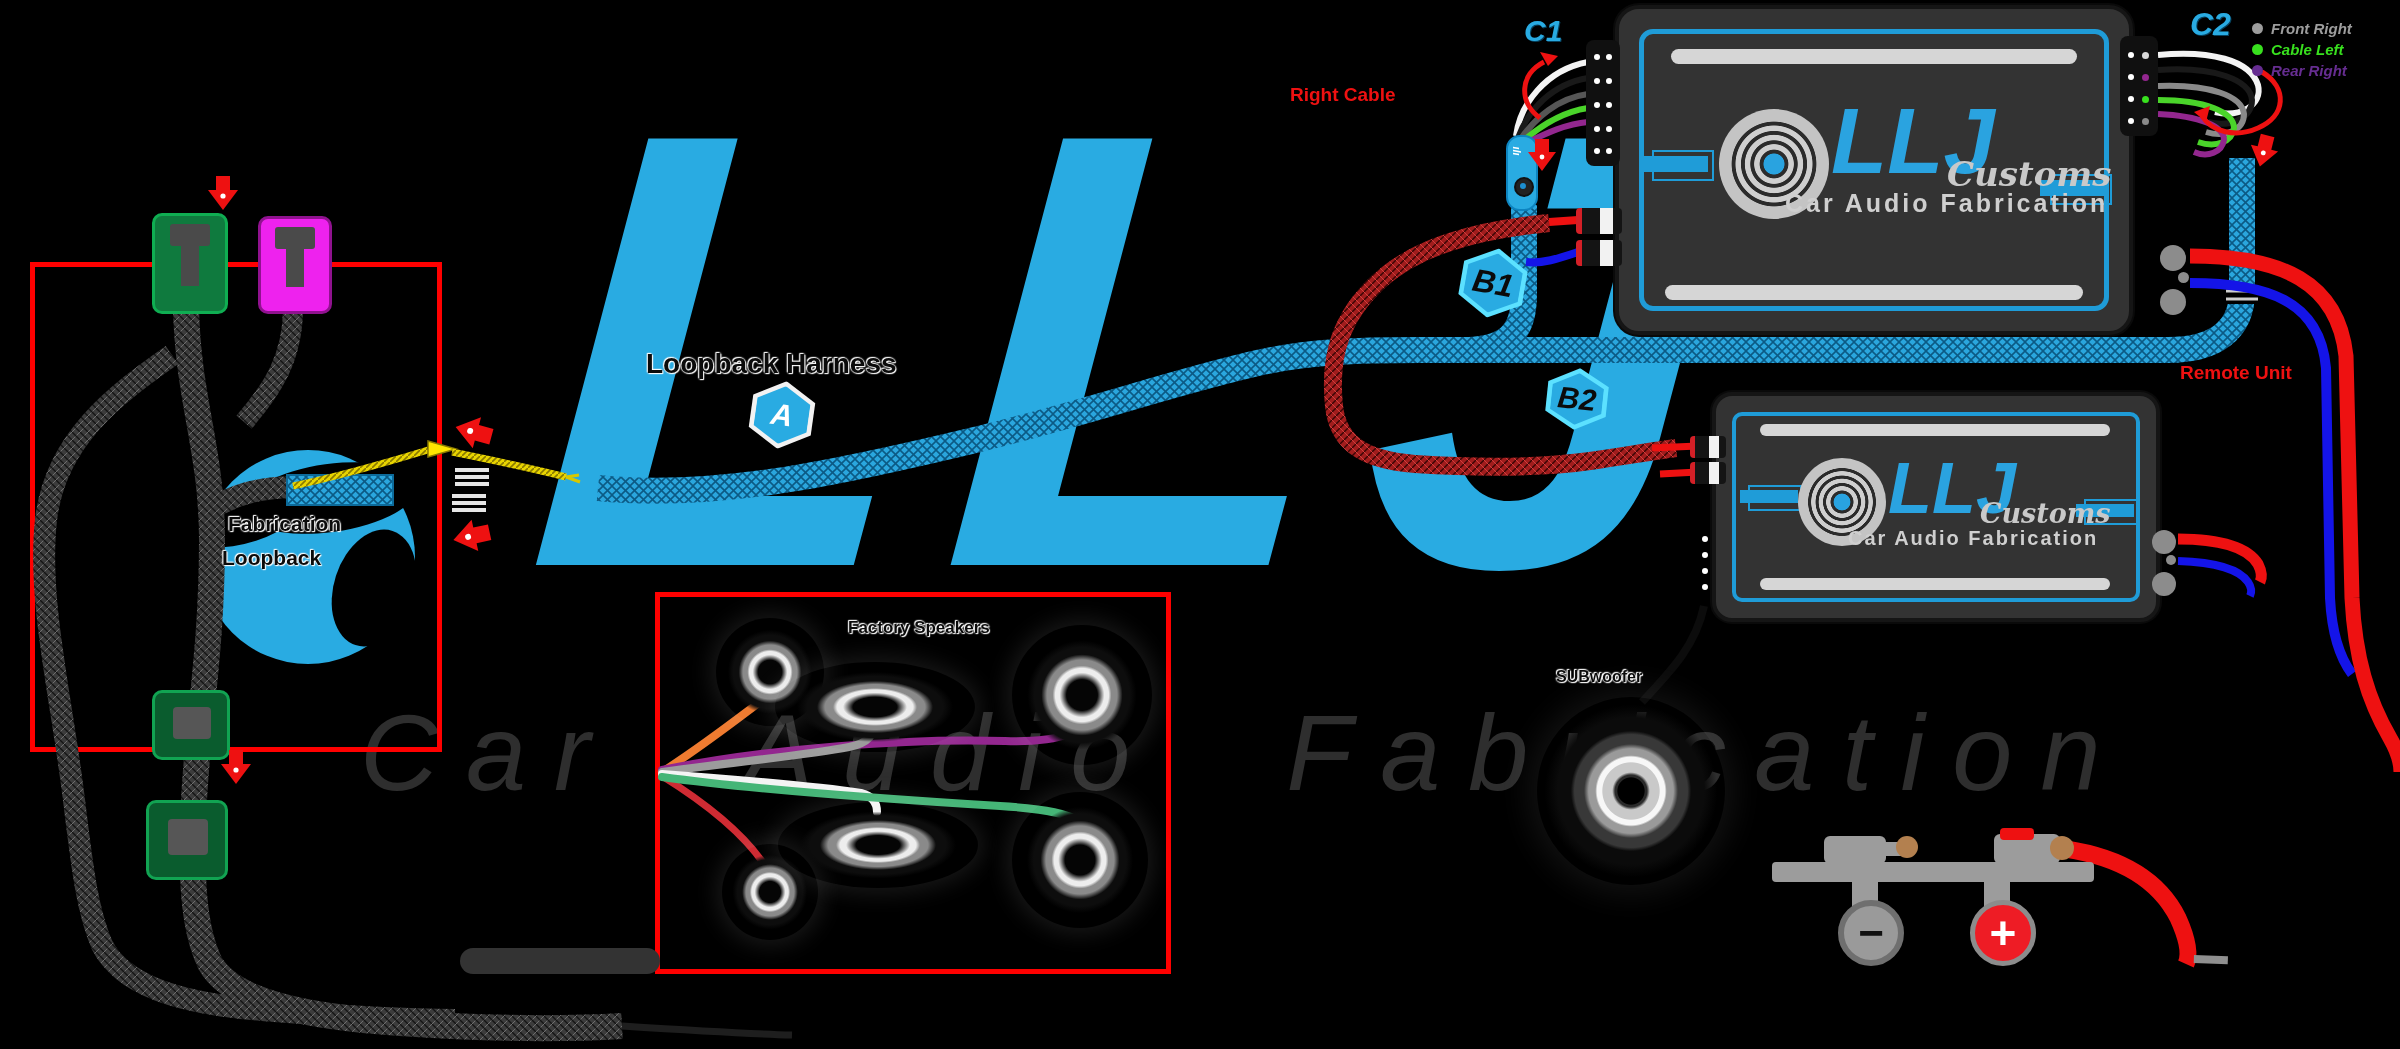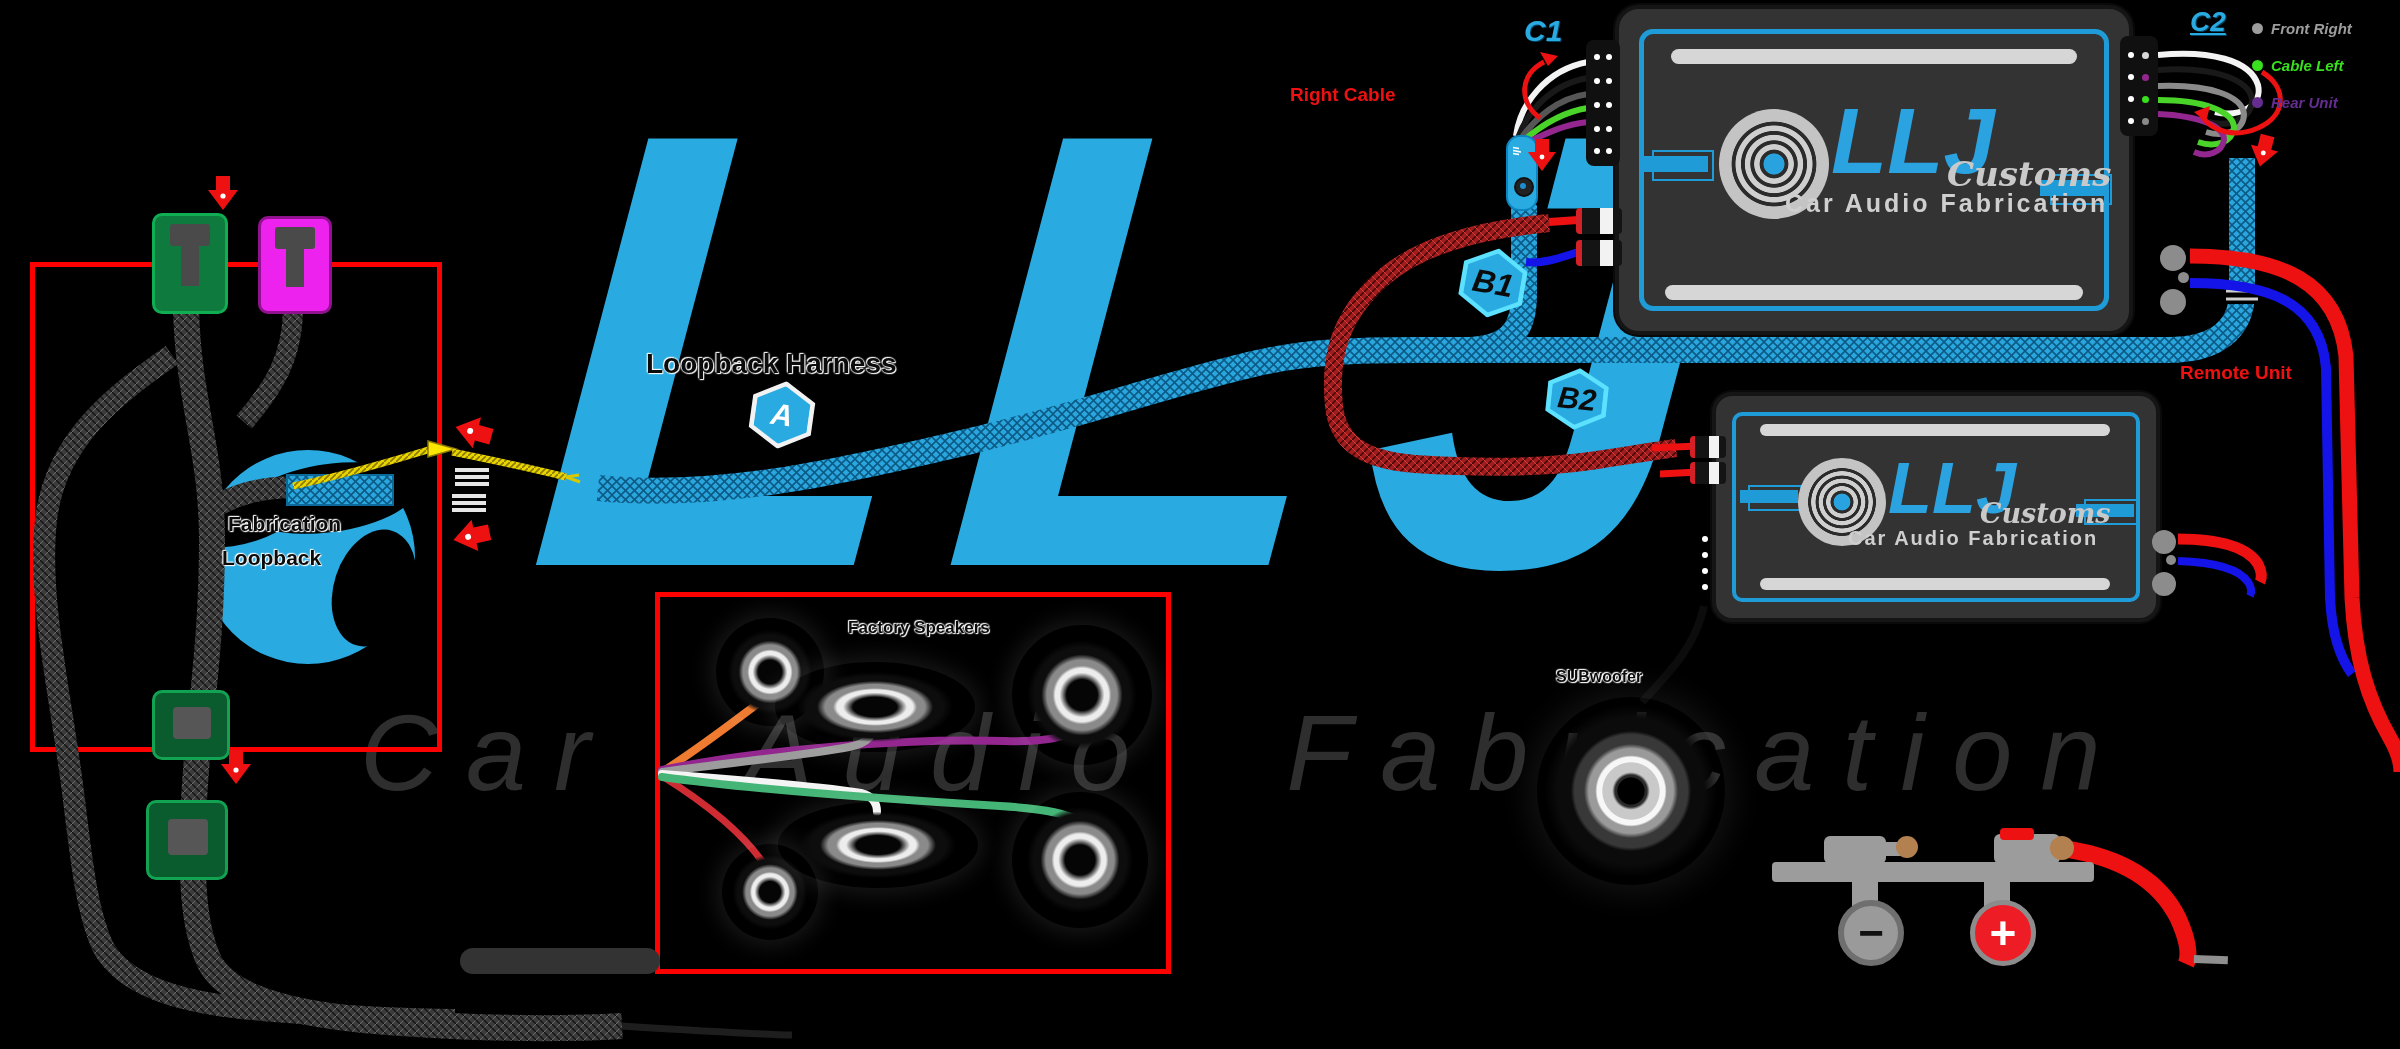--- a/index.html
+++ b/index.html
@@ -336,30 +336,30 @@
   </div>
 
   <div class="abs blklabel" style="left:646px;top:348px;font-size:28px;z-index:10;">Loopback Harness</div>
   <div class="abs blklabel" style="left:228px;top:512px;font-size:21px;z-index:10;">Fabrication</div>
   <div class="abs blklabel" style="left:222px;top:546px;font-size:21px;z-index:10;">Loopback</div>
   <div class="abs blklabel" style="left:848px;top:618px;font-size:17px;z-index:10;">Factory Speakers</div>
   <div class="abs blklabel" style="left:1556px;top:668px;font-size:16px;z-index:10;">SUBwoofer</div>
   <div class="abs redlabel" style="left:1290px;top:84px;font-size:19px;z-index:10;">Right Cable</div>
   <div class="abs redlabel" style="left:2180px;top:362px;font-size:19px;z-index:10;">Remote Unit</div>
   <div class="abs cblue" style="left:1524px;top:14px;font-size:30px;z-index:10;">C1</div>
-  <div class="abs cblue" style="left:2190px;top:6px;font-size:28px;z-index:10;text-decoration:underline;">C2</div>
-
-  <div class="abs" style="left:2252px;top:20px;z-index:10;display:flex;flex-direction:column;gap:20px;">
+  <div class="abs cblue" style="left:2190px;top:6px;font-size:32px;z-index:10;">C2</div>
+
+  <div class="abs" style="left:2252px;top:20px;z-index:10;display:flex;flex-direction:column;gap:4px;">
     <div class="legendrow" style="color:#9d9d9d;">
       <span class="ldot" style="background:#9d9d9d;"></span>
       <span>Front Right</span>
     </div>
     <div class="legendrow" style="color:#38e01e;">
       <span class="ldot" style="background:#38e01e;"></span>
       <span>Cable Left</span>
     </div>
     <div class="legendrow" style="color:#662d91;">
       <span class="ldot" style="background:#662d91;"></span>
-      <span>Rear Unit</span>
+      <span>Rear Right</span>
     </div>
   </div>
 
 </div>
 
 </body></html>

